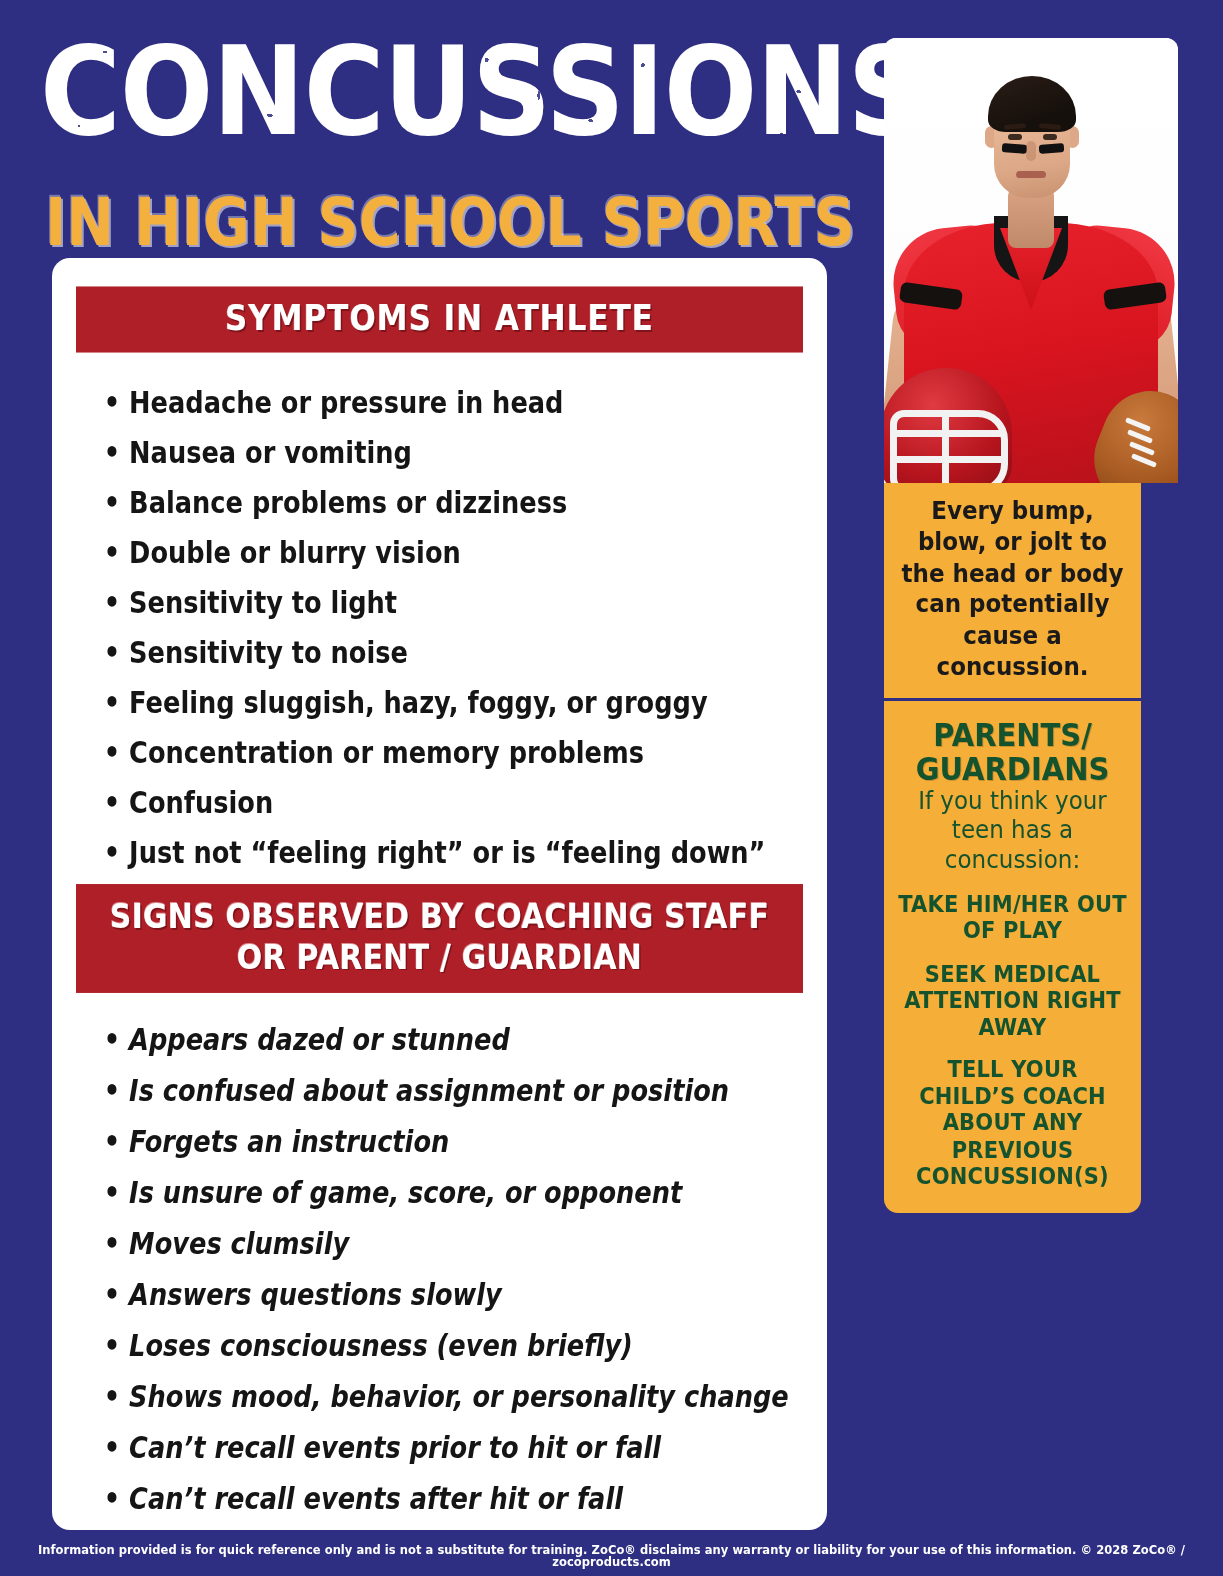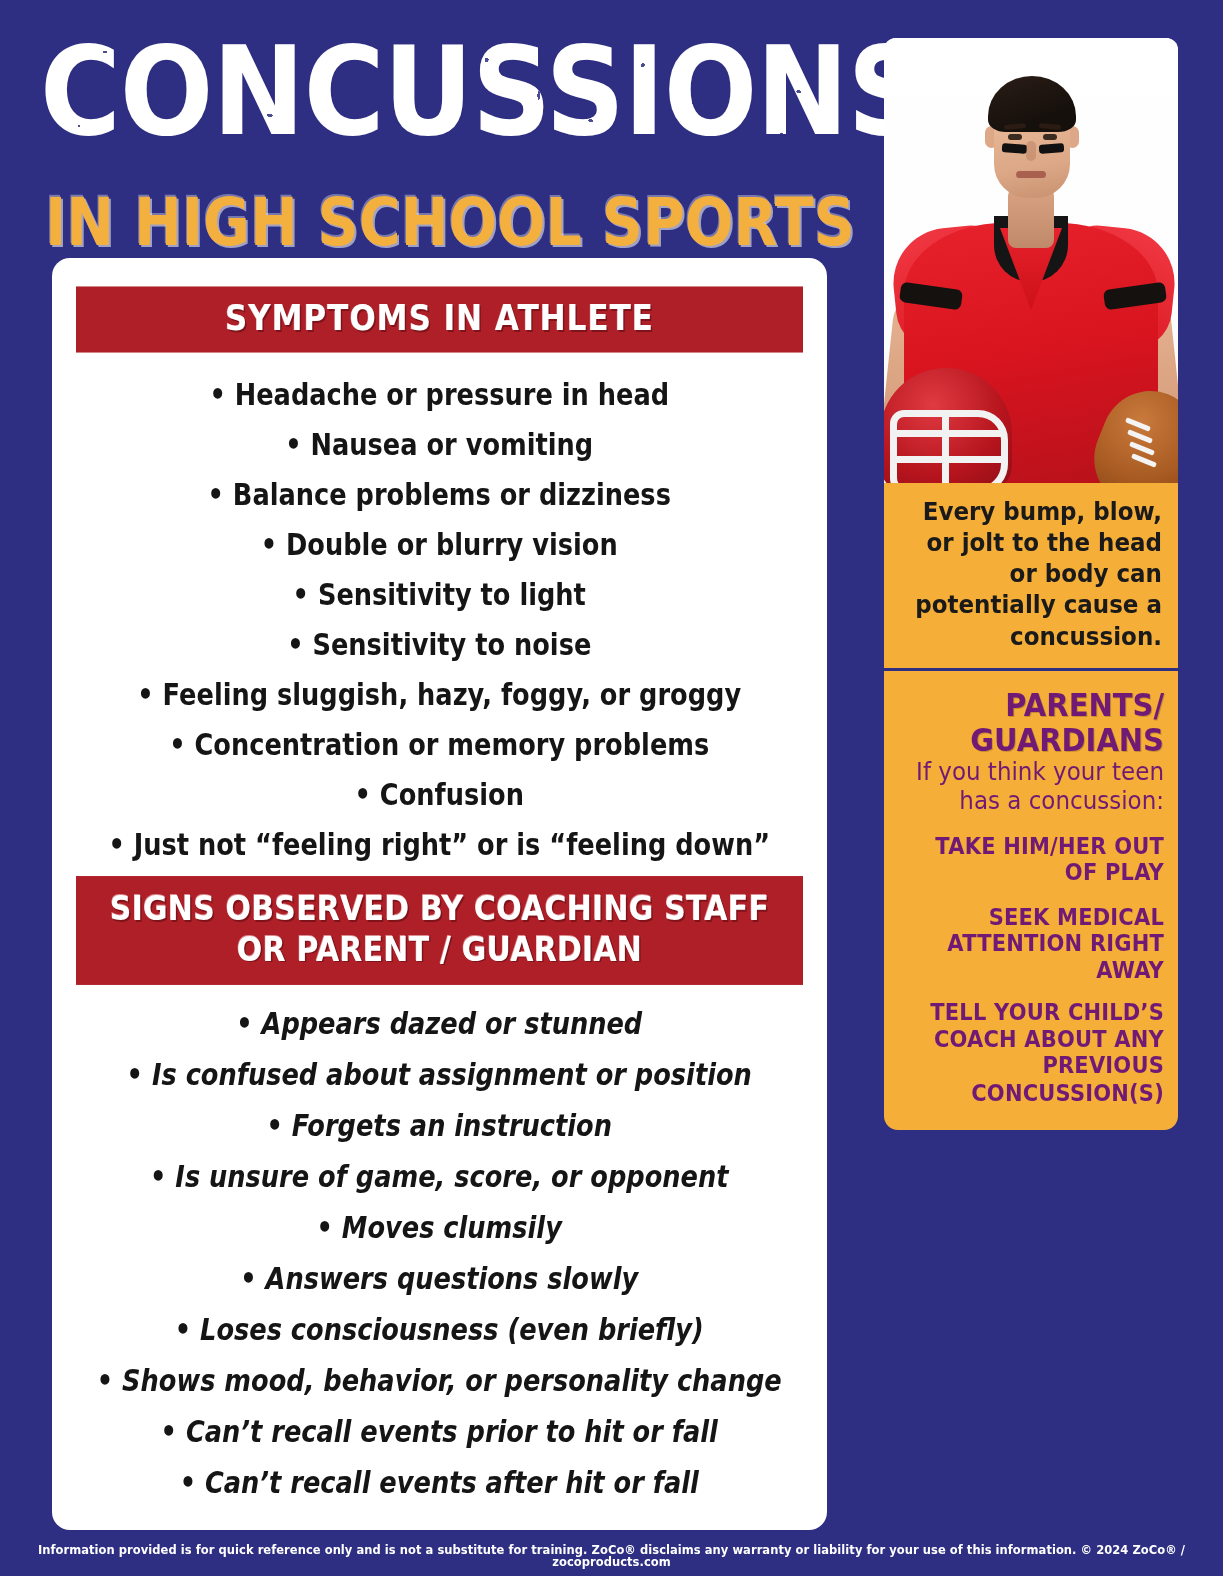--- a/index.html
+++ b/index.html
@@ -128,23 +128,22 @@
     margin-top: 22px;
     padding: 12px 0 14px;
     font-size: 30px;
     line-height: 1.22;
     letter-spacing: .2px;
     transform: scaleY(1.1);
   }
 
   .bullet-list {
     list-style: none;
-    margin: 8px;
+    margin: 16px;
     padding: 18px 0 0 32px;
-    text-align: center;
   }
   .bullet-list li {
     font-family: "DejaVu Sans", sans-serif;
     font-weight: bold;
     font-size: 27px;
     line-height: 1;
     color: #151515;
     padding: 0 0 0 4px;
     margin-bottom: 22px;
     white-space: nowrap;
@@ -273,24 +272,24 @@
     background:#f4f4f4; width: 26px; height: 5px; border-radius: 2px;
     transform: rotate(22deg);
   }
   #ph-lace1 { left: 241px; top: 384px; }
   #ph-lace2 { left: 243px; top: 396px; }
   #ph-lace3 { left: 245px; top: 408px; }
   #ph-lace4 { left: 247px; top: 420px; }
 
   
   .side-panel {
-    width: 294px;
+    width: 257px;
     box-sizing: border-box;
     padding: 14px 14px 16px;
-    text-align: right;
+    text-align: center;
   }
   #panel-bump {
     background: #f5ae38;
     color: #1a1a1a;
     padding: 18px 16px 20px;
   }
   #panel-bump .ptext {
     font-family: "DejaVu Sans", sans-serif;
     font-weight: bold;
     font-size: 23px;
@@ -298,21 +297,21 @@
     transform: scaleY(1.06);
   }
   #panel-athletes {
     background: #ae1f28;
     color: #ffffff;
     margin-top: 3px;
     padding: 18px 14px 22px;
   }
   #panel-parents {
     background: #f5ae38;
-    color: #701a75;
+    color: #14532d;
     margin-top: 3px;
     padding: 18px 14px 26px;
     border-radius: 0 0 14px 14px;
   }
   .panel-heading {
     font-family: "DejaVu Sans", sans-serif;
     font-weight: bold;
     font-size: 29px;
     line-height: 1.12;
     margin: 0 0 2px;
@@ -447,15 +446,15 @@
       <div class="panel-heading">PARENTS/</div>
       <div class="panel-heading">GUARDIANS</div>
       <div class="panel-lead">If you think your teen has a concussion:</div>
       <div class="panel-action">TAKE HIM/HER OUT OF PLAY</div>
       <div class="panel-action">SEEK MEDICAL ATTENTION RIGHT AWAY</div>
       <div class="panel-action">TELL YOUR CHILD’S COACH ABOUT ANY PREVIOUS CONCUSSION(S)</div>
     </div>
 
   </div>
 
-  <div id="footer-note">Information provided is for quick reference only and is not a substitute for training. ZoCo® disclaims any warranty or liability for your use of this information. © 2024 ZoCo® / zocoproducts.com</div>
+  <div id="footer-note">Information provided is for quick reference only and is not a substitute for training. ZoCo® disclaims any warranty or liability for your use of this information. © 2028 ZoCo® / zocoproducts.com</div>
 
 </div>
 
 </body></html>

